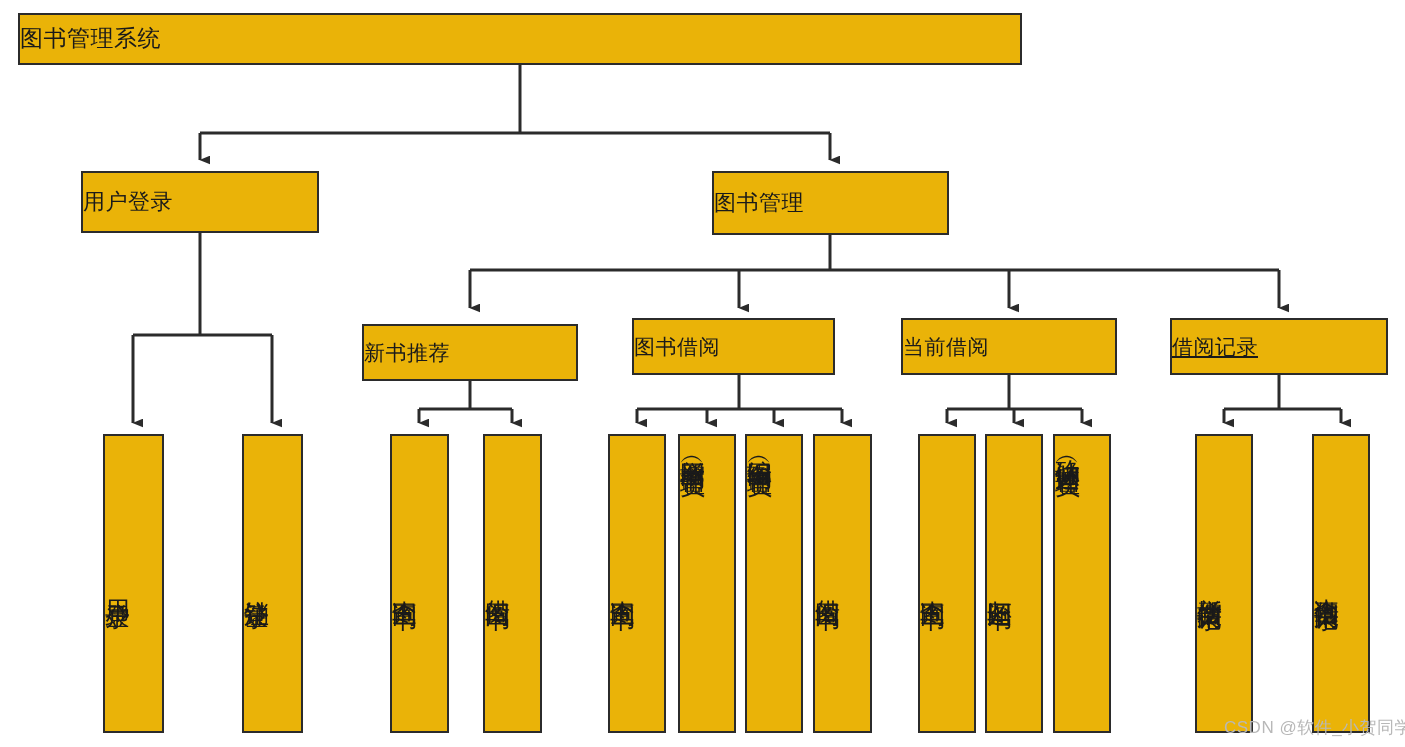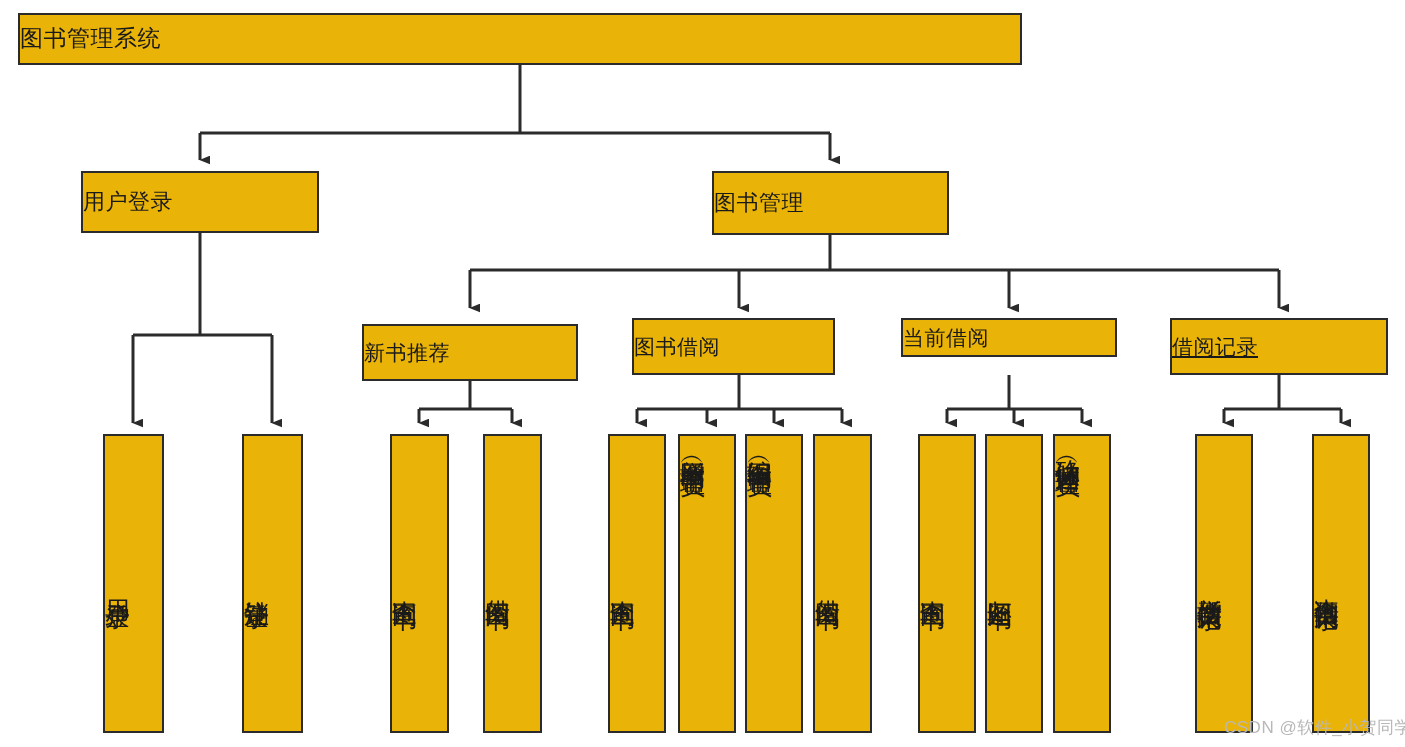--- a/index.html
+++ b/index.html
@@ -143,21 +143,21 @@
   <div class="node-box level-2" style="left:712px; top:171px; width:237px; height:64px;">
     <span class="node-label">图书管理</span>
   </div>
 
   <div class="node-box level-3" style="left:362px; top:318px; width:216px; height:57px;margin-top:6px;">
     <span class="node-label">新书推荐</span>
   </div>
   <div class="node-box level-3" style="left:632px; top:318px; width:203px; height:57px;">
     <span class="node-label">图书借阅</span>
   </div>
-  <div class="node-box level-3" style="left:901px; top:318px; width:216px; height:39px;">
+  <div class="node-box level-3" style="left:901px; top:318px; width:216px; height:57px;">
     <span class="node-label">当前借阅</span>
   </div>
   <div class="node-box level-3" style="left:1170px; top:318px; width:218px; height:57px;text-decoration:underline;">
     <span class="node-label">借阅记录</span>
   </div>
 
   <div class="node-box leaf center-text" style="left:103px; top:434px; width:61px; height:299px;">
     <span class="node-label">用户登录</span>
   </div>
   <div class="node-box leaf center-text" style="left:242px; top:434px; width:61px; height:299px;">

